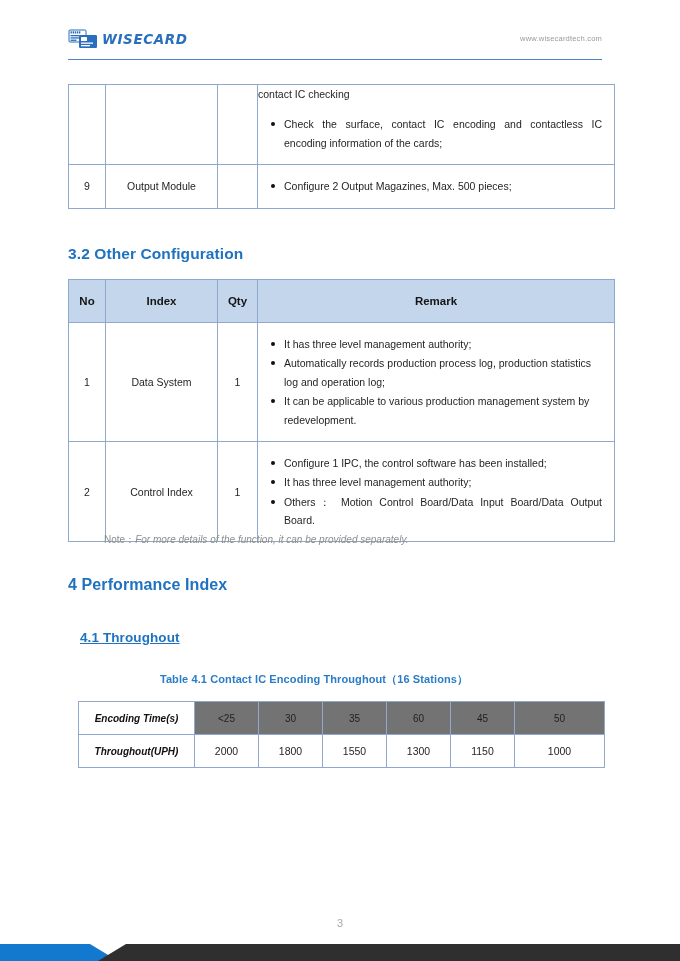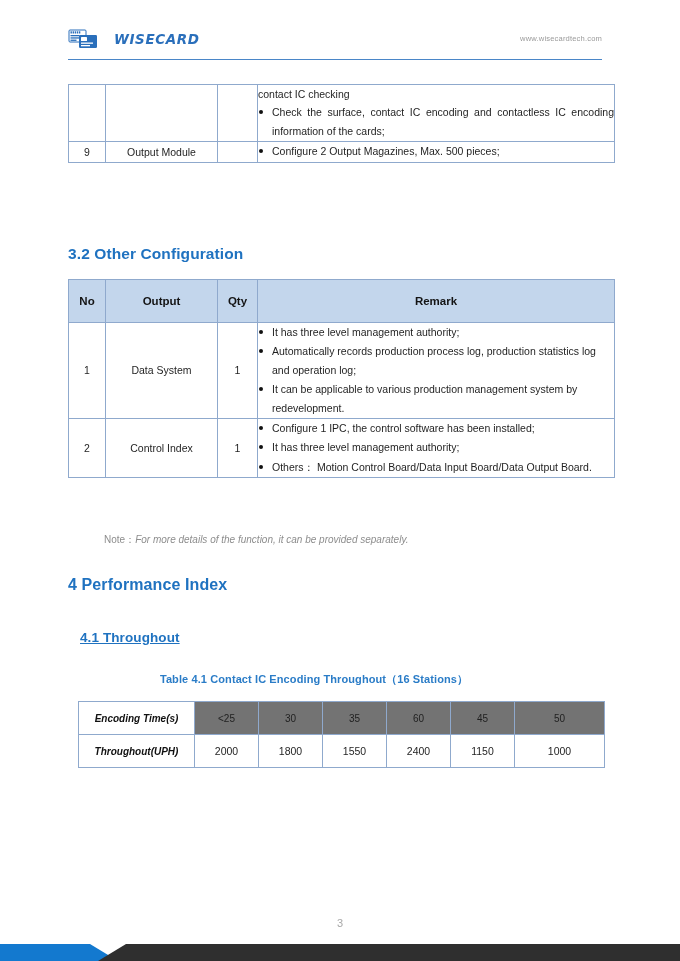--- a/index.html
+++ b/index.html
@@ -26,21 +26,21 @@
   }
   .header-inner {
     display: flex;
     align-items: center;
     justify-content: space-between;
     height: 34px;
   }
   .brand {
     display: flex;
     align-items: center;
-    gap: 16px;
+    gap: 4px;
   }
   .brand-mark {
     width: 30px;
     height: 21px;
     display: block;
   }
   .brand-name {
     font-family: "DejaVu Sans", sans-serif;
     font-size: 13.5px;
     font-weight: bold;
@@ -94,21 +94,21 @@
     padding: 8px 10px 8px 14px;
     font-size: 10.5px;
     line-height: 1.75;
     color: #1f1f1f;
   }
   .plain-line {
     margin: 0 0 0 0;
   }
   ul.bullets {
     list-style: none;
-    margin: 0;
+    margin: 12px;
     padding: 0;
   }
   ul.bullets li {
     position: relative;
     padding-left: 14px;
     margin: 0 0 1px 0;
     line-height: 1.75;
   }
   ul.bullets li::before {
     content: "";
@@ -310,21 +310,21 @@
 <table class="doc-table table-b">
   <colgroup>
     <col class="tb-c1">
       <col class="tb-c2">
       <col class="tb-c3">
       <col class="tb-c4">
   </colgroup>
   <thead>
     <tr>
       <th>No</th>
-      <th>Output</th>
+      <th>Index</th>
       <th>Qty</th>
       <th>Remark</th>
     </tr>
   </thead>
   <tbody>
     <tr>
       <td class="cell-center">1</td>
       <td class="cell-center">Data System</td>
       <td class="cell-center">1</td>
       <td class="cell-remark">
@@ -377,21 +377,21 @@
       <td class="tc-head-cell">35</td>
       <td class="tc-head-cell">60</td>
       <td class="tc-head-cell">45</td>
       <td class="tc-head-cell">50</td>
     </tr>
     <tr>
       <td class="tc-label">Throughout(UPH)</td>
       <td class="tc-body-cell">2000</td>
       <td class="tc-body-cell">1800</td>
       <td class="tc-body-cell">1550</td>
-      <td class="tc-body-cell">2400</td>
+      <td class="tc-body-cell">1300</td>
       <td class="tc-body-cell">1150</td>
       <td class="tc-body-cell">1000</td>
     </tr>
   </tbody>
 </table>
 
 <div class="page-number">3</div>
 
 <div class="footer-bar">
   <svg width="680" height="26" viewBox="0 0 680 26" xmlns="http://www.w3.org/2000/svg">

